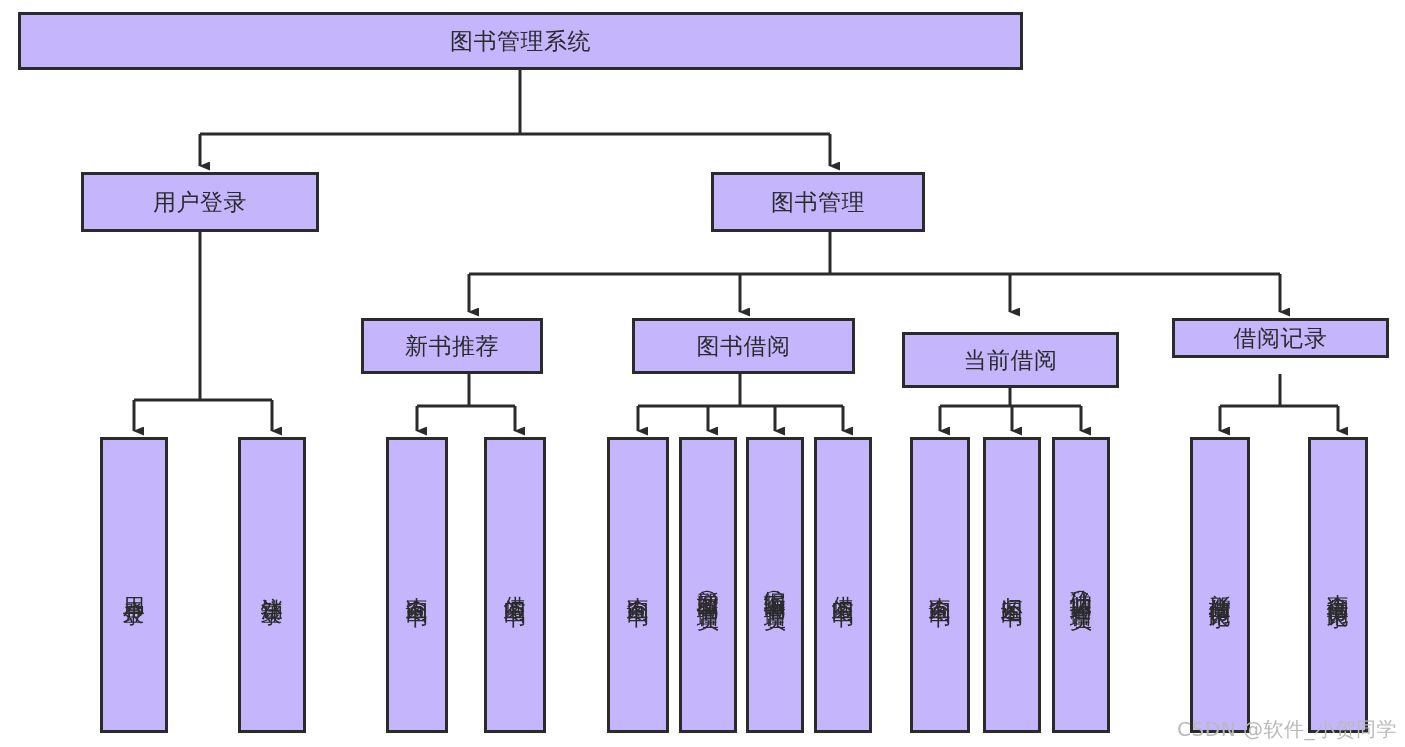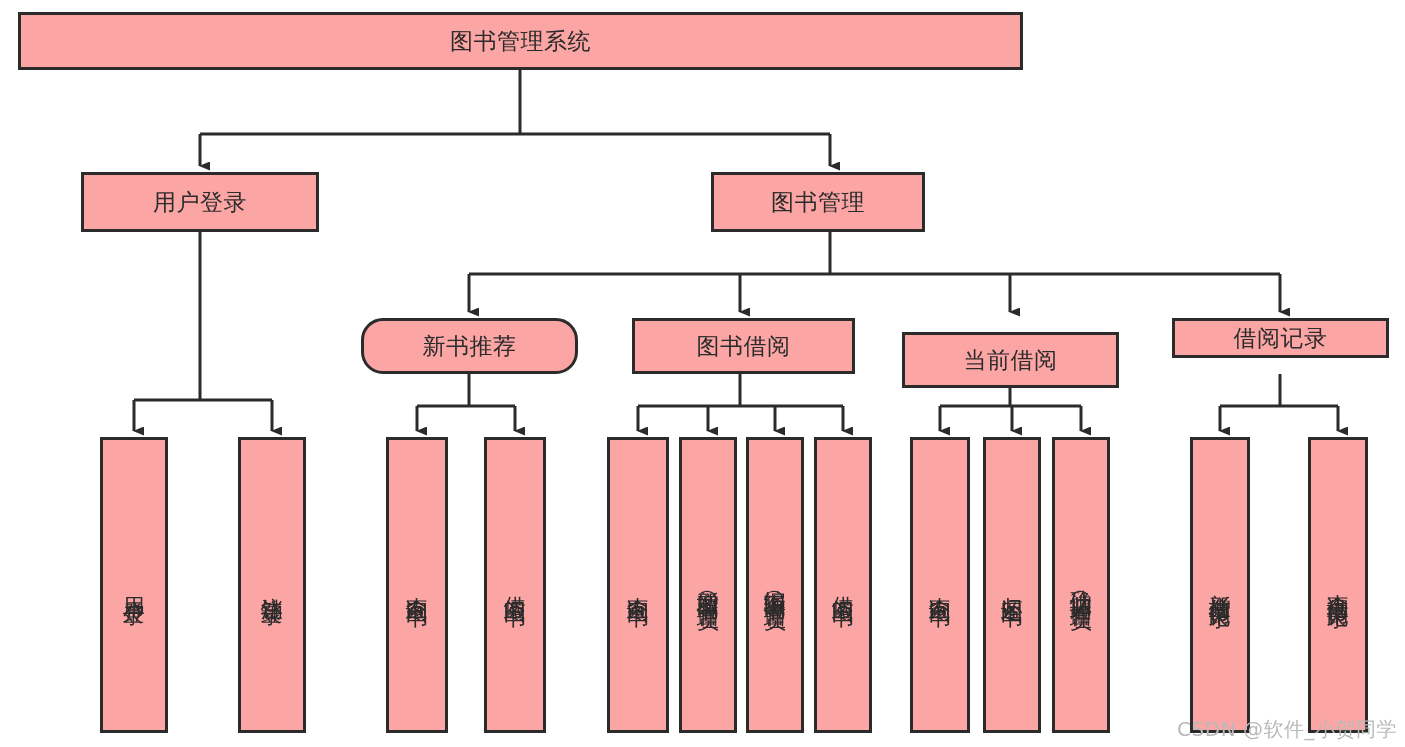--- a/index.html
+++ b/index.html
@@ -21,21 +21,21 @@
     position: absolute;
     left: 0;
     top: 0;
     width: 1405px;
     height: 747px;
   }
   .node-box {
     position: absolute;
     box-sizing: border-box;
     border: 3px solid #2b2b2b;
-    background: #fca5a5;
+    background: #c4b5fd;
     display: flex;
     align-items: center;
     justify-content: center;
     color: #262626;
   }
   .node-label {
     font-size: 23px;
     line-height: 1.15;
     letter-spacing: 0.5px;
     color: #2b2b2b;
@@ -112,21 +112,21 @@
   <div id="nodes-layer">
       <div class="node-box root-box" style="left: 18px; top: 12px; width: 1005px; height: 58px;">
         <span class="node-label">图书管理系统</span>
       </div>
       <div class="node-box level2-box" style="left: 81px; top: 172px; width: 238px; height: 60px;">
         <span class="node-label">用户登录</span>
       </div>
       <div class="node-box level2-box" style="left: 711px; top: 172px; width: 214px; height: 60px;">
         <span class="node-label">图书管理</span>
       </div>
-      <div class="node-box level3-box" style="left: 361px; top: 318px; width: 217px; height: 56px; border-radius: 22px;">
+      <div class="node-box level3-box" style="left: 361px; top: 318px; width: 182px; height: 56px;">
         <span class="node-label">新书推荐</span>
       </div>
       <div class="node-box level3-box" style="left: 632px; top: 318px; width: 223px; height: 56px;">
         <span class="node-label">图书借阅</span>
       </div>
       <div class="node-box level3-box" style="left: 902px; top: 332px; width: 217px; height: 56px; justify-content: center;">
         <span class="node-label">当前借阅</span>
       </div>
       <div class="node-box level3-box" style="left: 1172px; top: 318px; width: 217px; height: 40px;">
         <span class="node-label">借阅记录</span>

